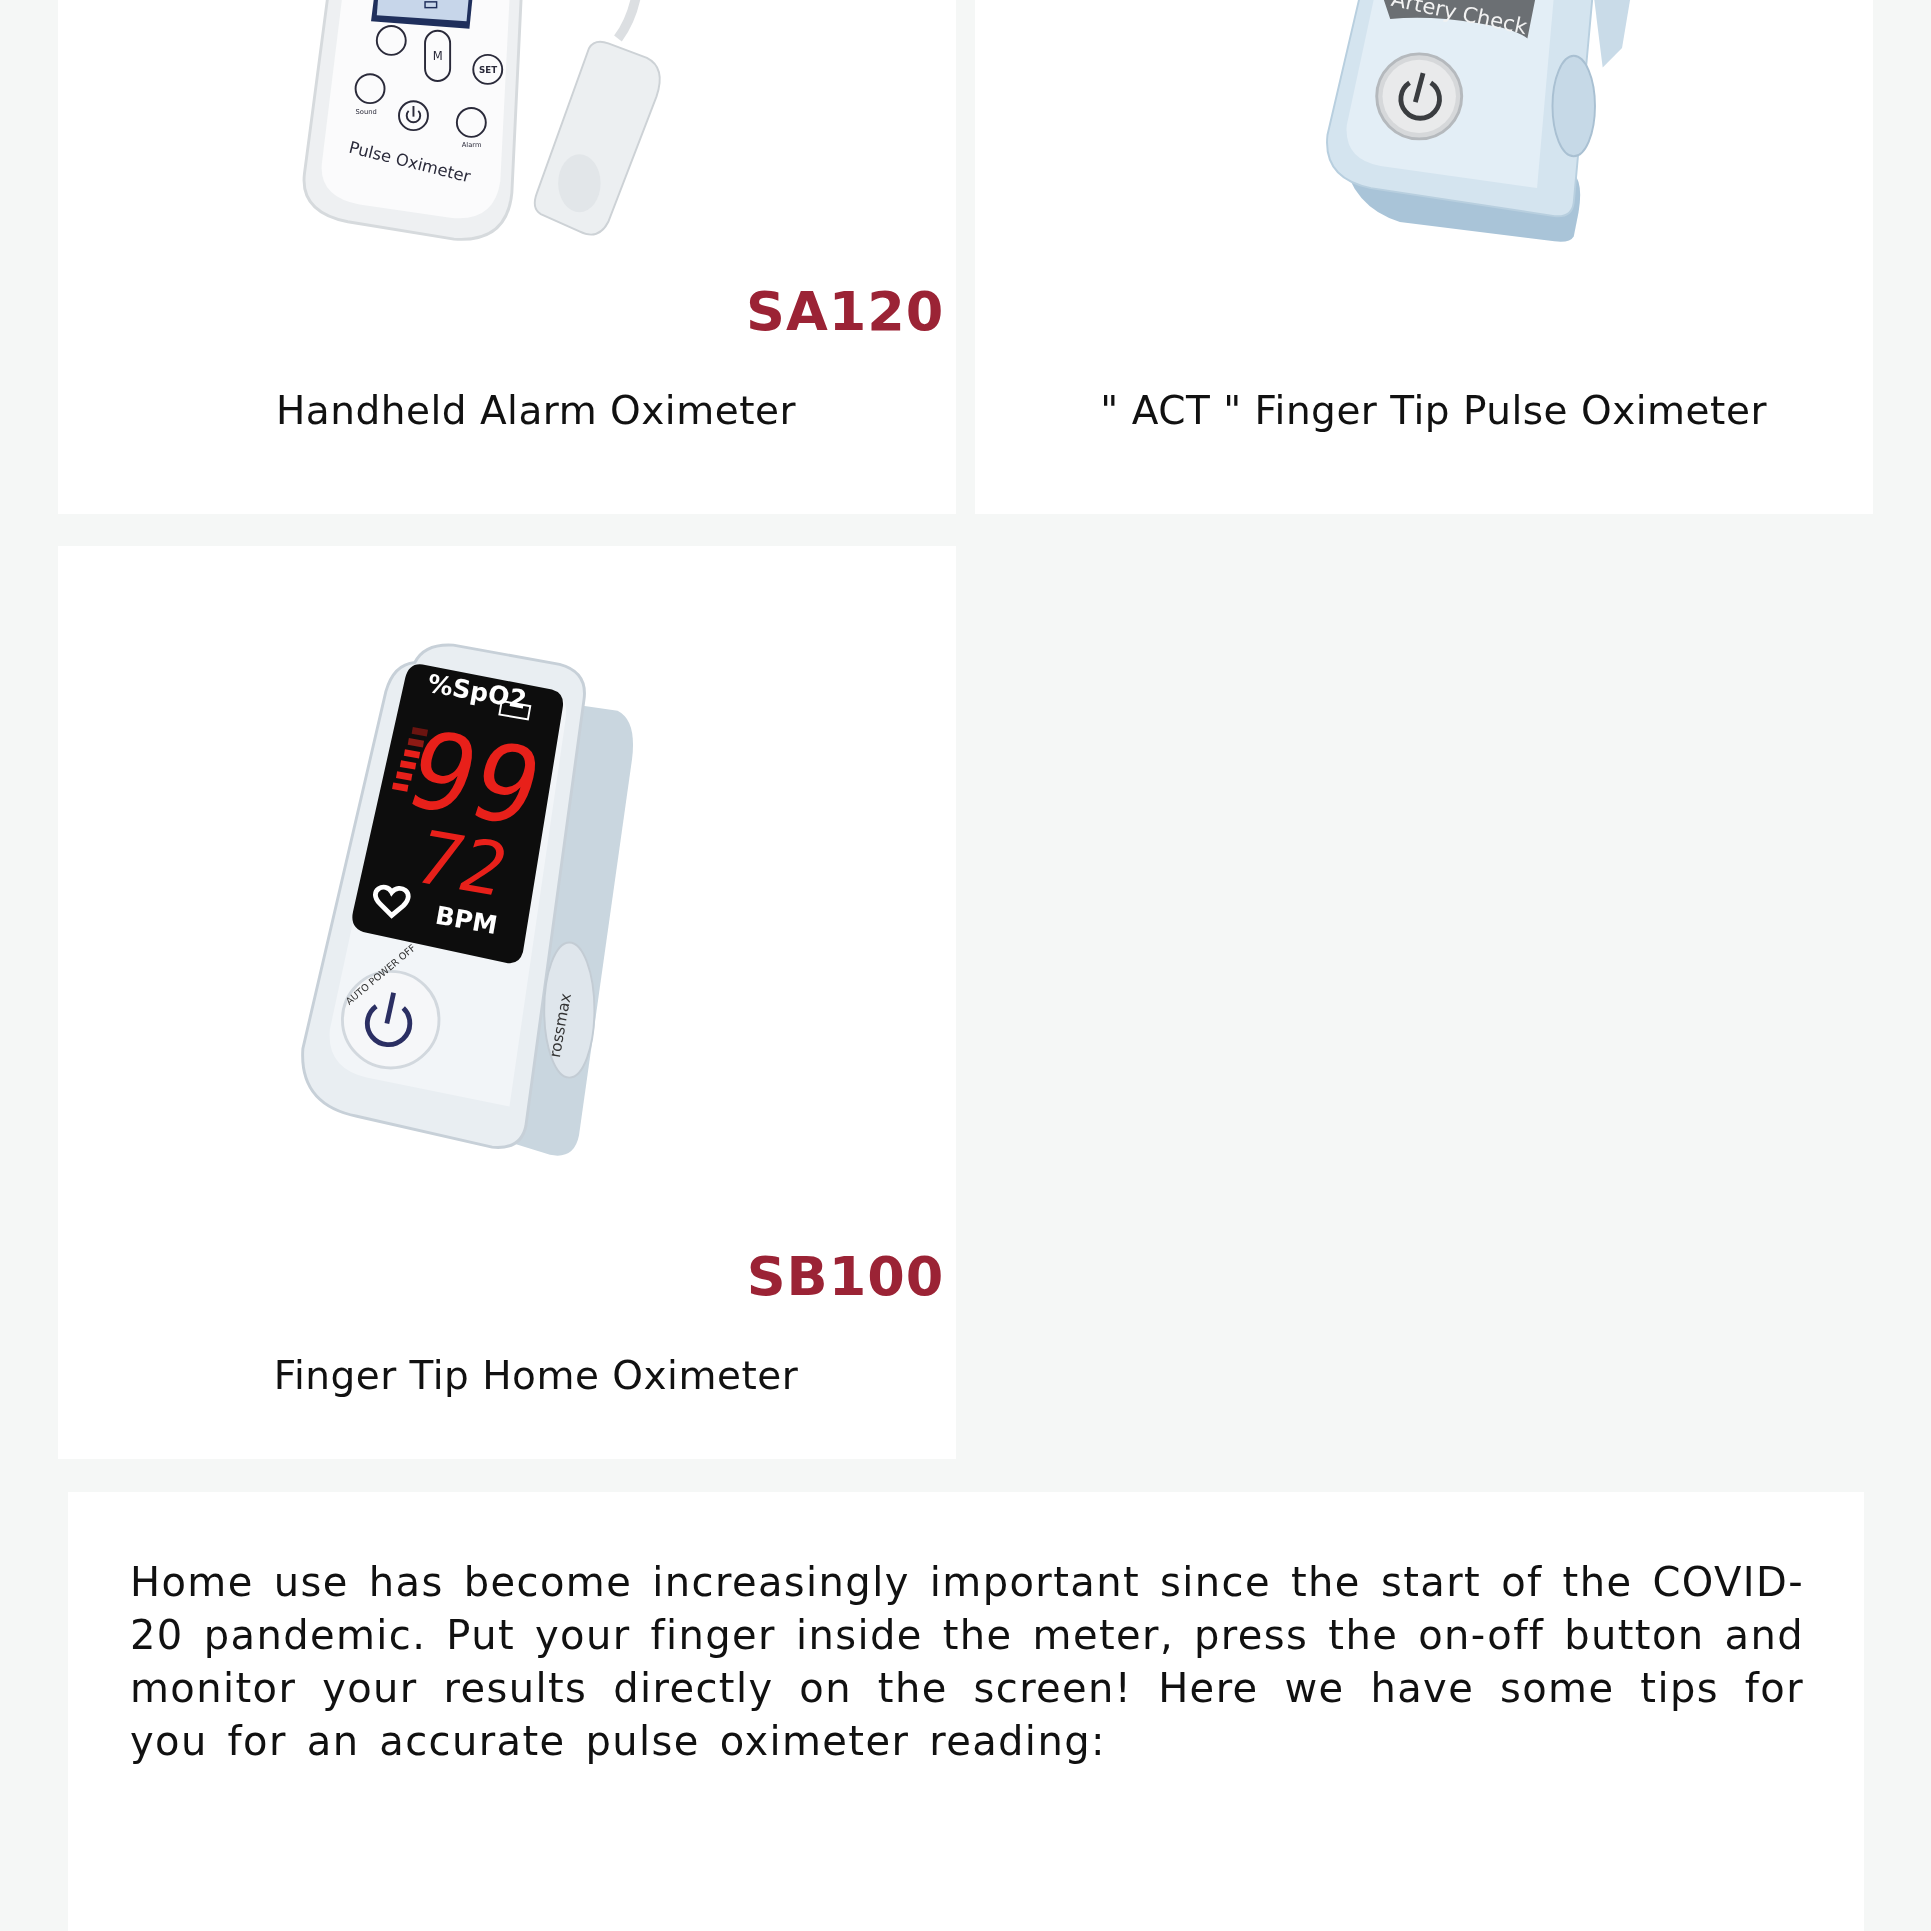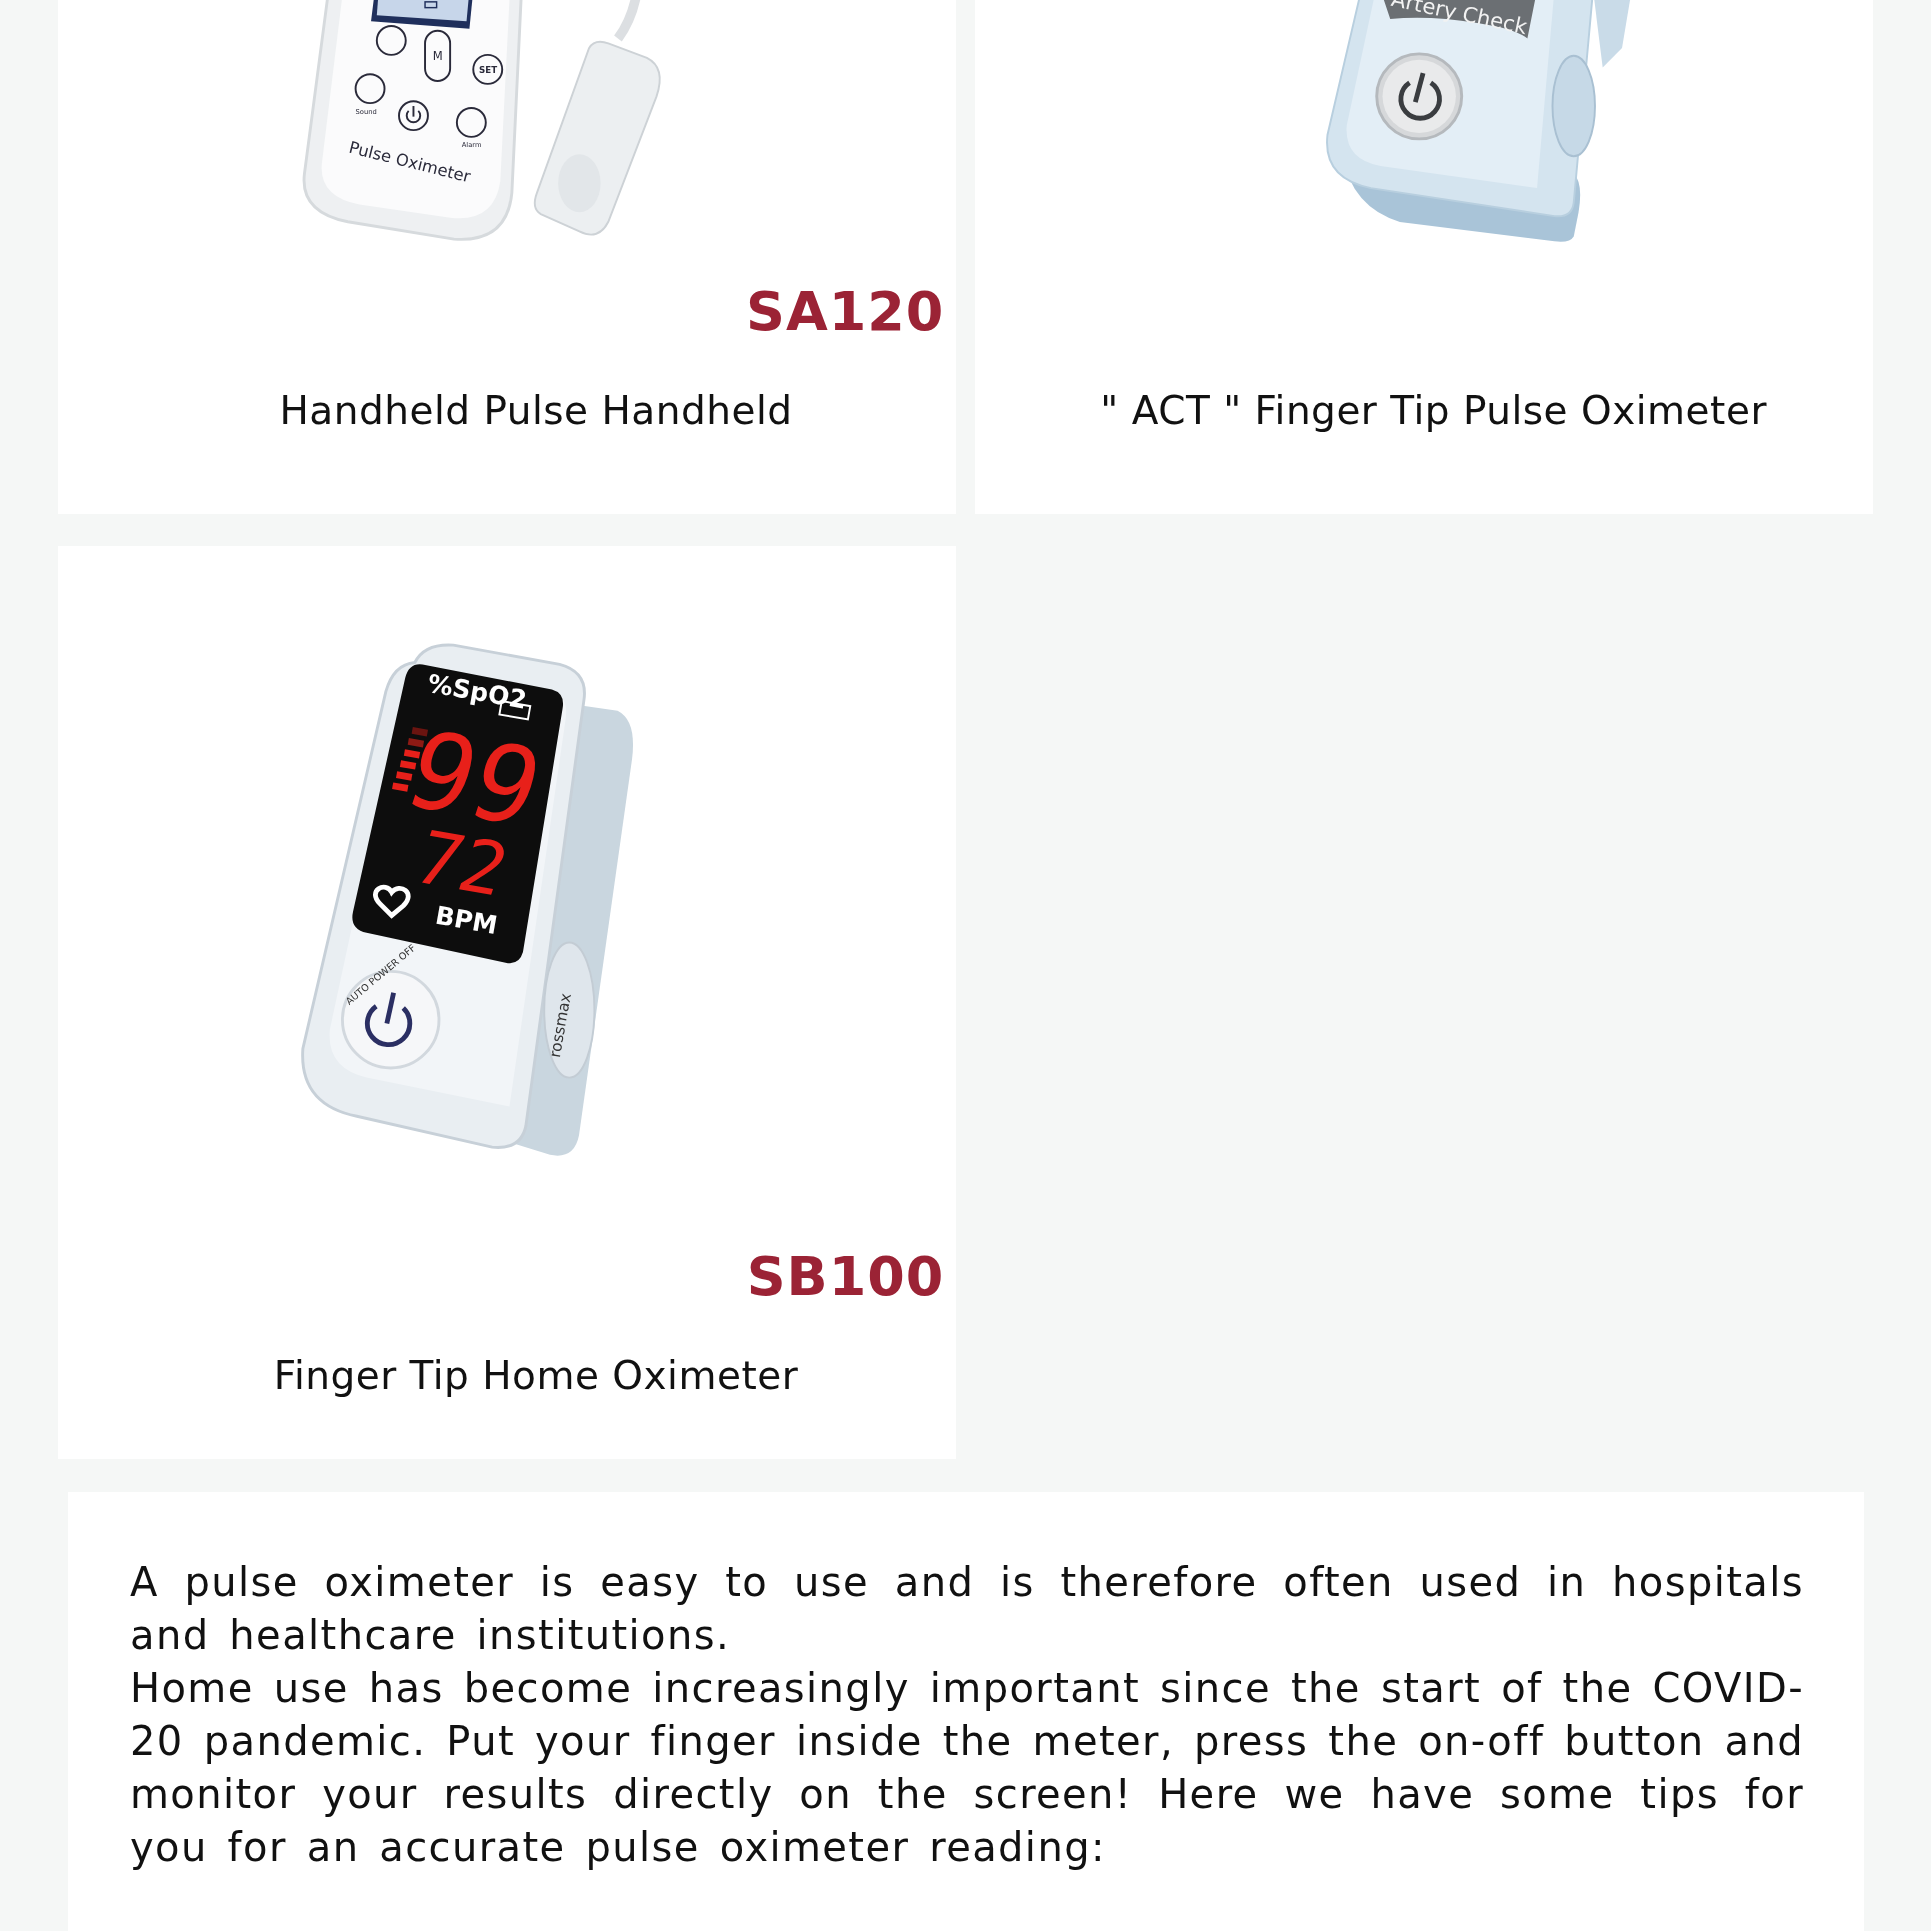--- a/index.html
+++ b/index.html
@@ -80,21 +80,21 @@
       <line x1="128" y1="120" x2="128" y2="131" stroke="#2a2a3a" stroke-width="2"></line>
       <text x="60" y="168" font-size="17" fill="#2a2a3a" transform="rotate(14 60 168)" font-family="DejaVu Sans, sans-serif">Pulse Oximeter</text>
 
       <path d="M360 0 Q355 30 340 50" fill="none" stroke="#dcdfe2" stroke-width="10"></path>
 
       <path d="M330 55 L370 70 Q390 80 380 110 L330 240 Q320 260 300 250 L260 232 Q250 226 256 210 L310 60 Q316 50 330 55 Z" fill="#eceff1" stroke="#cdd2d6" stroke-width="2"></path>
       <ellipse cx="300" cy="200" rx="22" ry="30" fill="#e2e6e9"></ellipse>
     </svg>
   </div>
   <div class="model">SA120</div>
-  <div class="desc">Handheld Pulse Handheld</div>
+  <div class="desc">Handheld Alarm Oximeter</div>
 </div>
 
 <div class="card" id="card-sb200">
   <div class="product-image" id="img-sb200">
     <svg width="367" height="261" viewBox="0 0 380 270">
 
       <path d="M60 170 L300 190 Q310 200 305 230 L300 255 Q296 262 280 260 L120 240 Q70 225 60 170 Z" fill="#a9c4d8"></path>
 
       <path d="M80 0 L320 0 L300 220 Q298 236 280 234 L90 205 Q40 195 45 150 Z" fill="#d4e4ef" stroke="#b8cfdf" stroke-width="2"></path>
       <path d="M95 0 L280 0 L262 205 L100 182 Q62 175 65 140 Z" fill="#e3eef6"></path>
@@ -148,17 +148,16 @@
       <ellipse cx="280" cy="380" rx="26" ry="70" fill="#dfe6ec" stroke="#c3ccd4" stroke-width="2"></ellipse>
       <text x="270" y="430" font-size="16" fill="#333" transform="rotate(-80 270 430)" font-family="DejaVu Sans, sans-serif">rossmax</text>
     </svg>
   </div>
   <div class="model">SB100</div>
   <div class="desc">Finger Tip Home Oximeter</div>
 </div>
 
 <div id="info-block">
   <div id="info-text">
-    <p>A pulse oximeter is easy to use and is therefore often used in hospitals and healthcare institutions.</p>
     <p>Home use has become increasingly important since the start of the COVID-20 pandemic. Put your finger inside the meter, press the on-off button and monitor your results directly on the screen! Here we have some tips for you for an accurate pulse oximeter reading:</p>
   </div>
 </div>
 
 
 </body></html>

